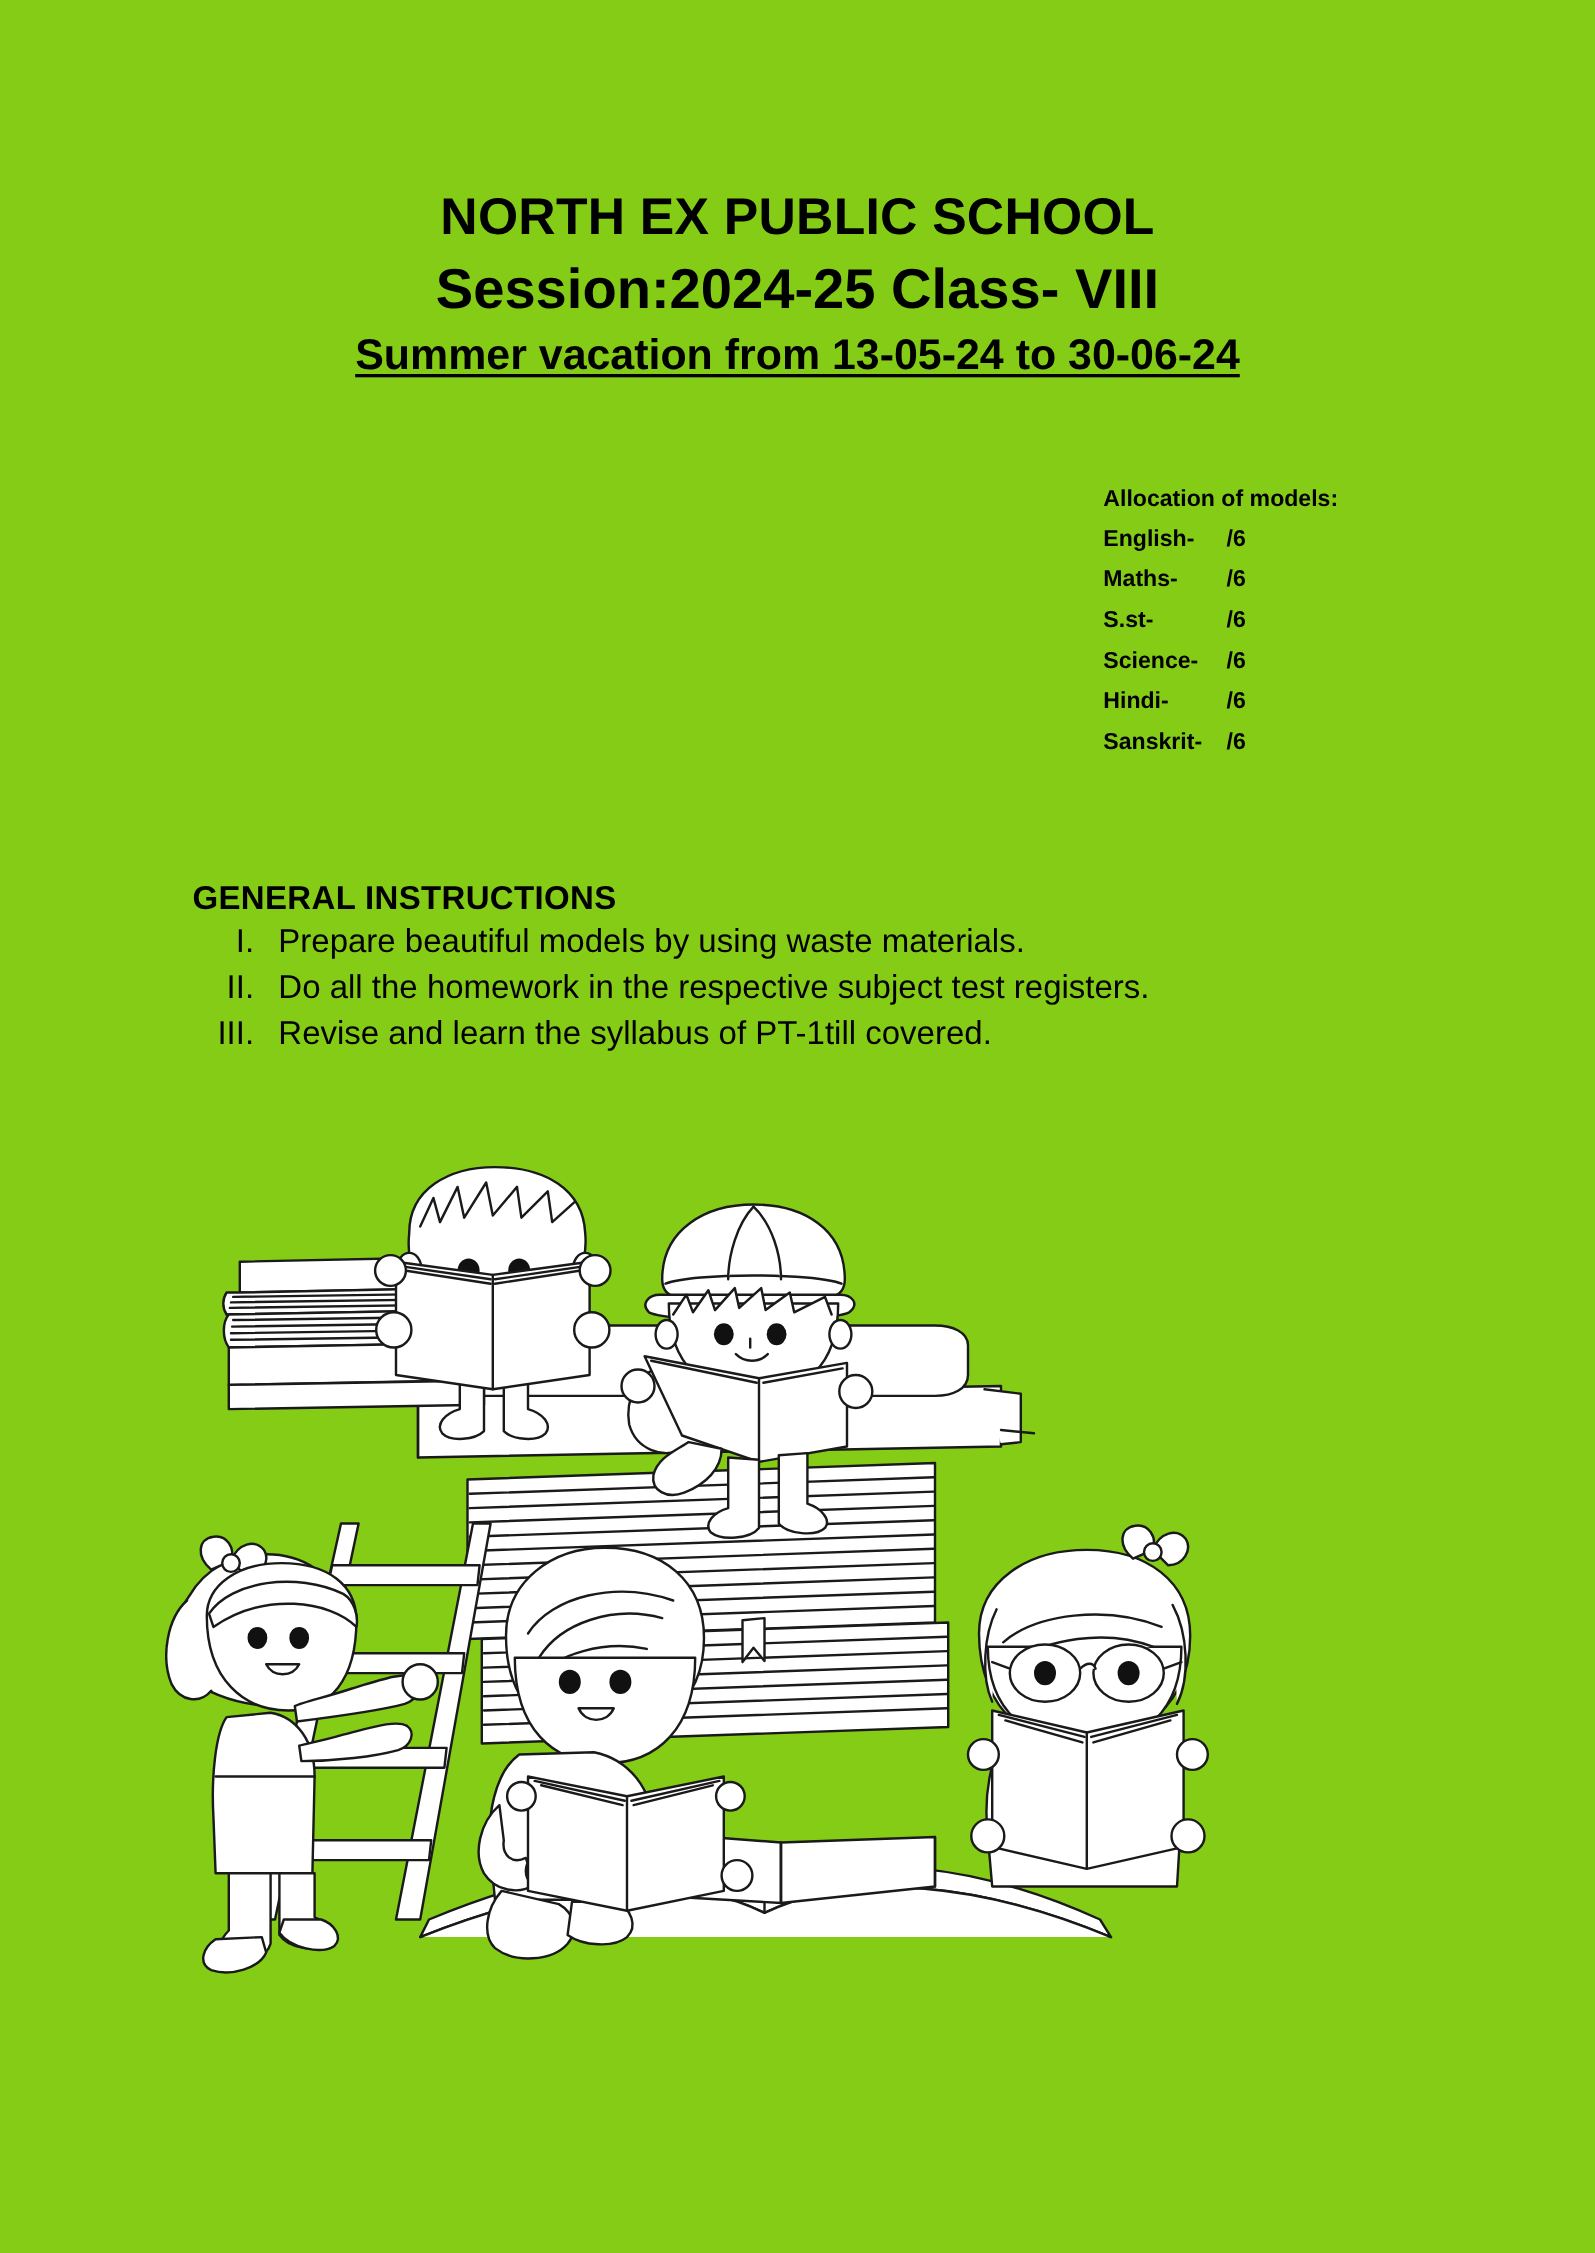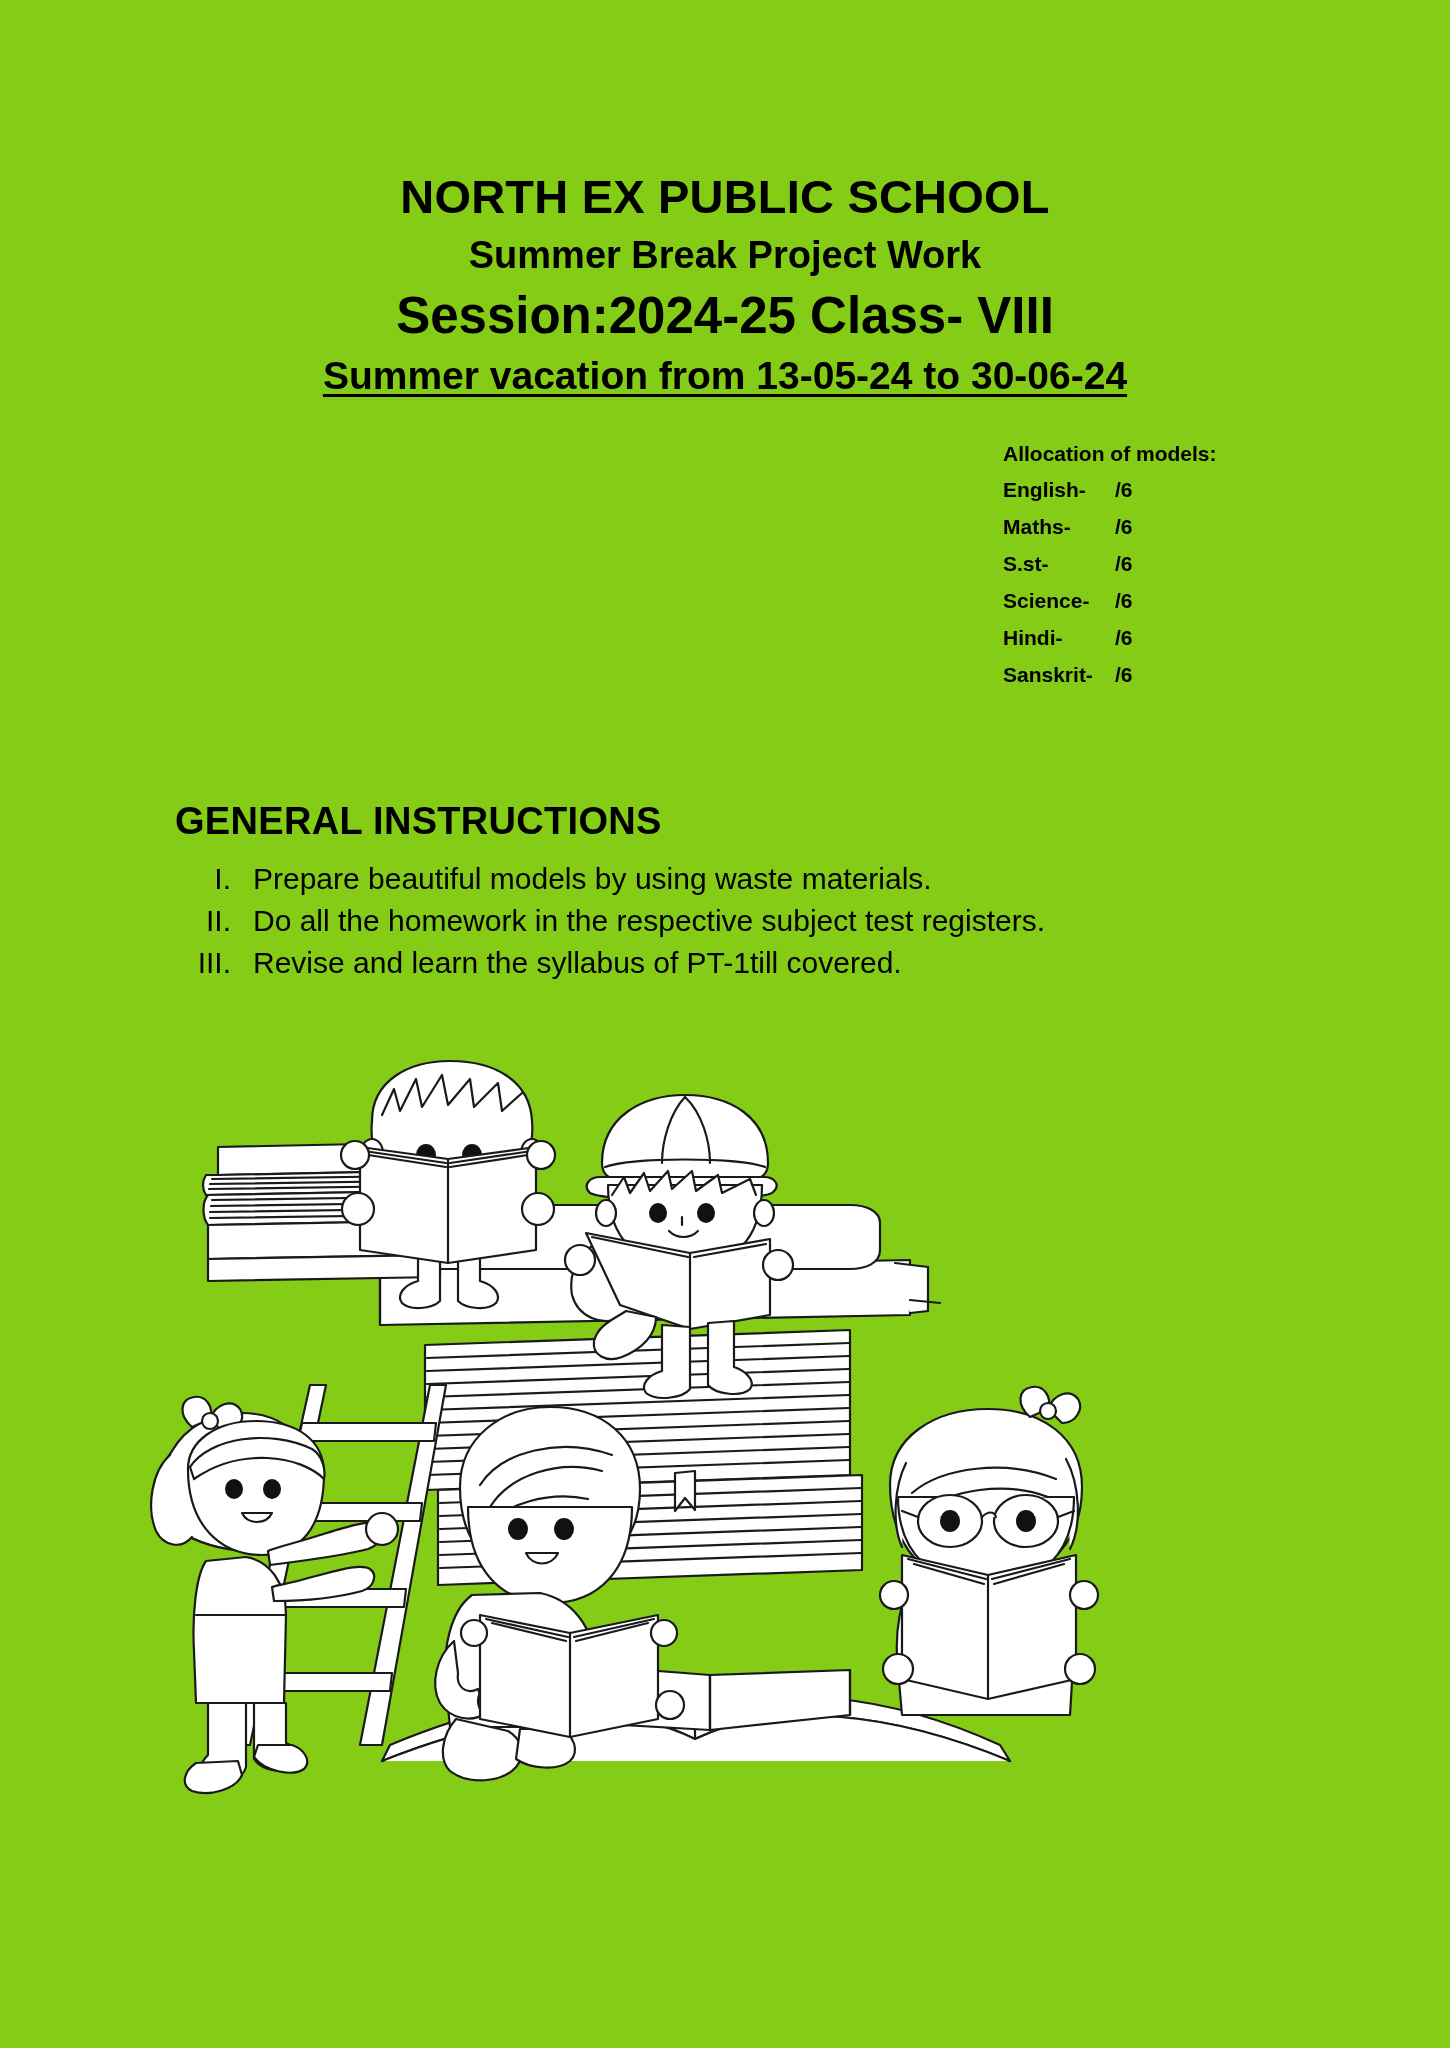--- a/index.html
+++ b/index.html
@@ -119,24 +119,24 @@
   .blank-roll { width: 82px; margin-left: 10px; }
 
   
   .instructions {
     position: absolute;
     left: 175px;
     top: 800px;
     width: 1080px;
   }
   .instructions-heading {
-    font-size: 38px;
+    font-size: 30px;
     font-weight: bold;
     letter-spacing: 0.3px;
-    margin-bottom: 16px;
+    margin-bottom: 2px;
     white-space: nowrap;
   }
   .instr-list {
     list-style: none;
     margin: 0;
     padding: 0;
   }
   .instr-item {
     display: flex;
     font-size: 30px;
@@ -167,21 +167,20 @@
     height: 100%;
   }
 </style>
 </head>
 <body>
 
 <div class="page">
 
   <div class="header">
     <div class="title-school">NORTH EX PUBLIC SCHOOL</div>
-    <div class="title-sub">Summer Break Project Work</div>
     <div class="title-session">Session:2024-25   Class- VIII</div>
     <div class="title-vacation">Summer vacation from 13-05-24 to 30-06-24</div>
   </div>
 
   <div class="marks-block">
     <div class="marks-title">Allocation of models:</div>
 
     <div class="marks-row">
       <span class="marks-subject">English-</span>
       <span class="marks-value">/6</span>

